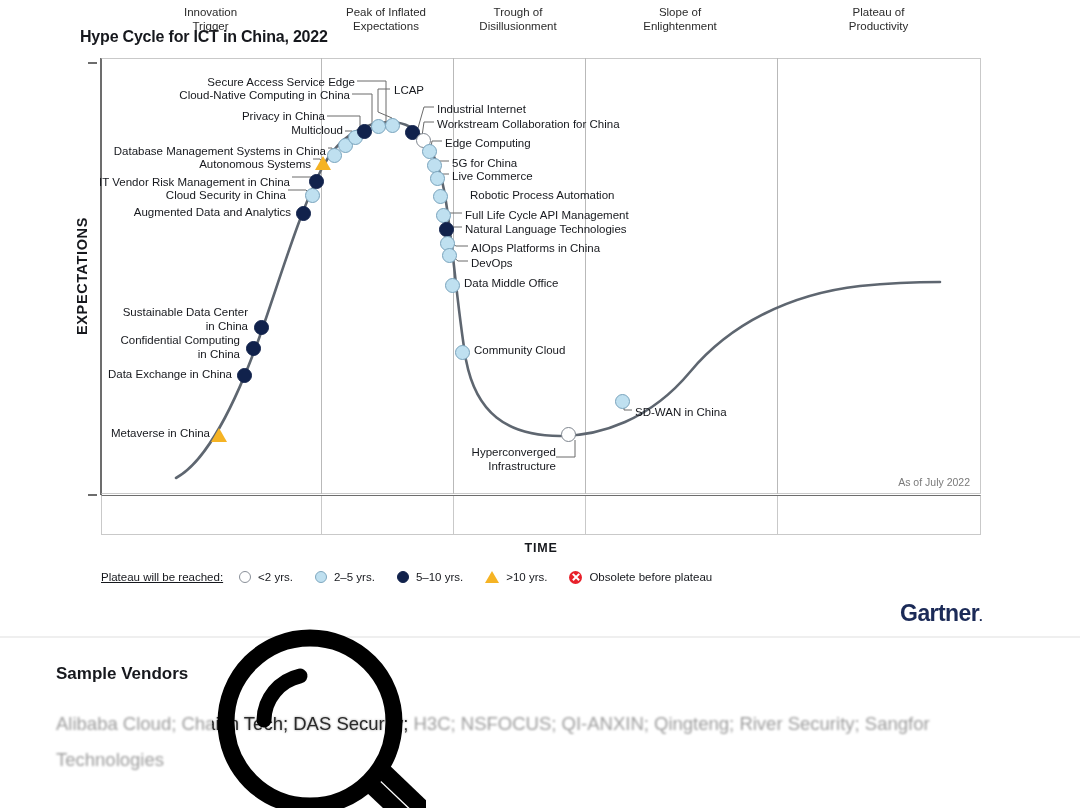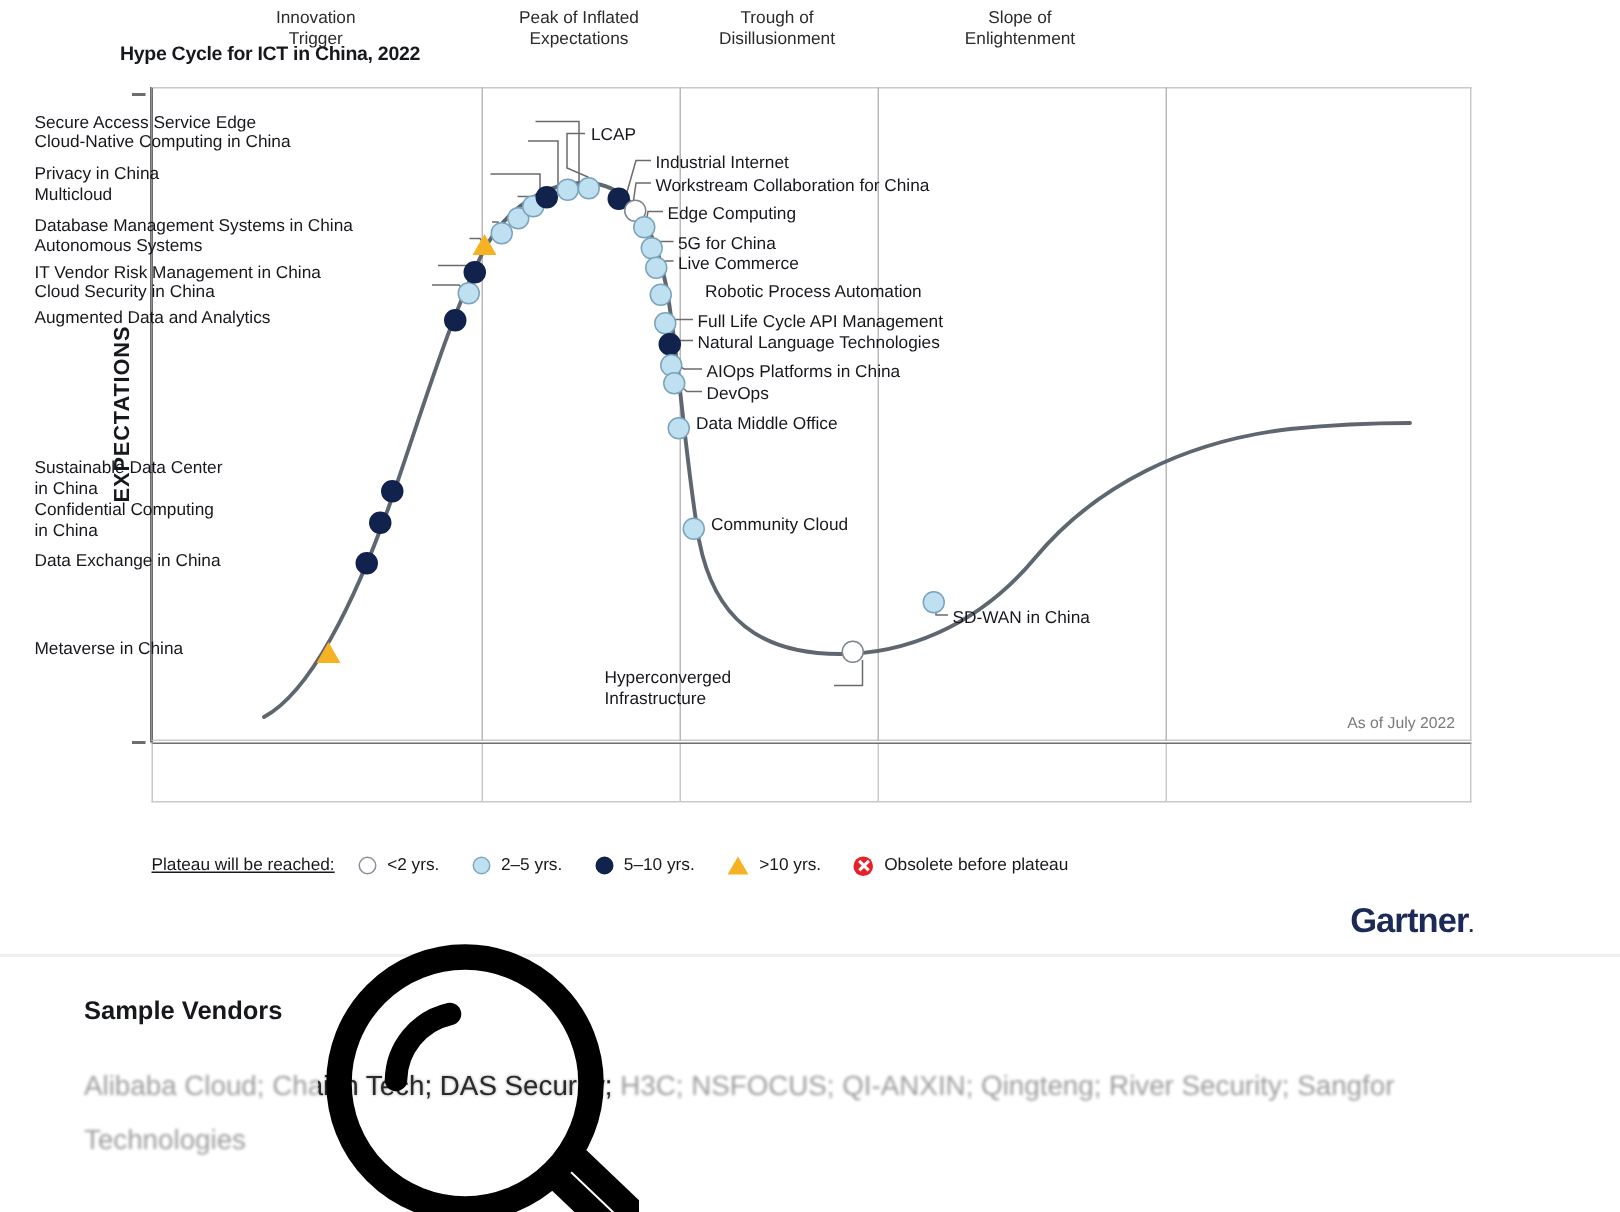--- a/index.html
+++ b/index.html
@@ -10,21 +10,21 @@
     color:#1b1b1b;
     overflow:hidden;
     position:relative;
   }
   .chart-card{
     position:absolute;left:0;top:0;width:1080px;height:636px;
     background:#ffffff;
   }
   .chart-title{
     position:absolute;left:80px;top:28px;
-    font-size:13px;font-weight:bold;letter-spacing:-0.2px;color:#16181d;text-align:right;
+    font-size:16px;font-weight:bold;letter-spacing:-0.2px;color:#16181d;text-align:right;
   }
   
   .plot-frame{
     position:absolute;left:101px;top:58px;width:880px;height:436px;
     border:1px solid #c9c9c9;border-left:1.5px solid #6d6d6d;
     box-sizing:border-box;background:#fff;
   }
   .axis-y-line{
     position:absolute;left:100px;top:58px;width:1.5px;height:437px;background:#6d6d6d;
   }
@@ -124,21 +124,21 @@
   .pt.blue{background:#bfe0f0;border:1.6px solid #7aa4bd;}
   .pt.navy{background:#11224c;border:1.6px solid #11224c;}
   .pt.tri{
     background:none;border:none;border-radius:0;
     width:0;height:0;border-left:8px solid transparent;border-right:8px solid transparent;
     border-bottom:14px solid #f5b324;
   }
   .lab{
     position:absolute;font-size:11.5px;line-height:13.5px;color:#16181d;white-space:nowrap;
   }
-  .lab.r{text-align:left;padding-left:23px;}
+  .lab.r{text-align:right;}
 </style>
 </head>
 <body>
 
 <div class="chart-card">
 
   <div class="chart-title">Hype Cycle for ICT in China, 2022</div>
 
   <div class="axis-y-line"></div>
   <div class="ytick top"></div>
@@ -268,21 +268,24 @@
     <div class="sep" style="left:675px;"></div>
   </div>
   <div class="phase-lab" style="left:101px;width:219px;white-space:pre-line;">Innovation
 Trigger</div>
   <div class="phase-lab" style="left:320px;width:132px;white-space:pre-line;">Peak of Inflated
 Expectations</div>
   <div class="phase-lab" style="left:452px;width:132px;white-space:pre-line;">Trough of
 Disillusionment</div>
   <div class="phase-lab" style="left:584px;width:192px;white-space:pre-line;">Slope of
 Enlightenment</div>
-
+  <div class="phase-lab" style="left:776px;width:205px;white-space:pre-line;">Plateau of
+Productivity</div>
+
+  <div class="xlabel">TIME</div>
 
   <div class="legend">
     <span class="lead">Plateau will be reached:</span>
     <span class="item">
       <span class="gl">
           <span class="dot d-lt"></span>
         </span>
       <span>&lt;2 yrs.</span>
     </span>
     <span class="item">

